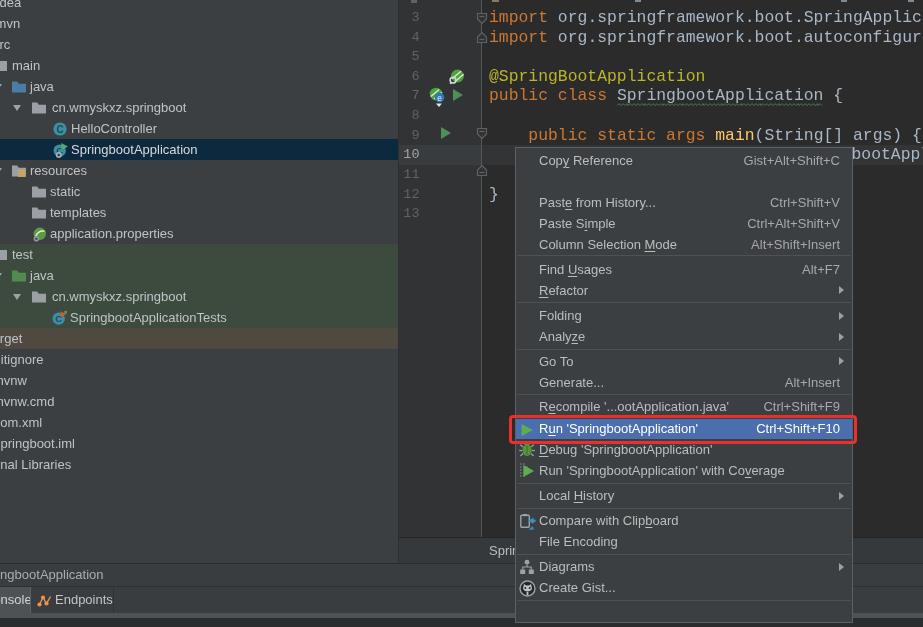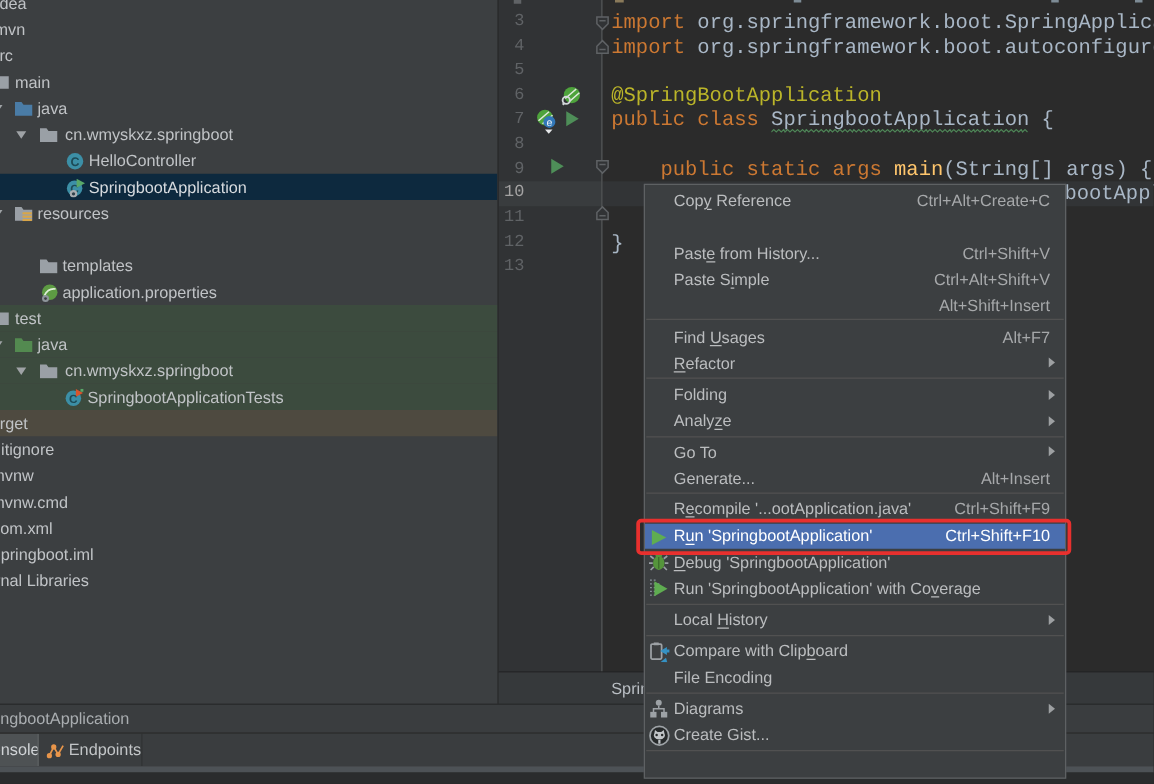--- a/index.html
+++ b/index.html
@@ -93,20 +93,26 @@
 <div class="tr" style="top:160px">
       <div class="arrow" style="left:-6px;top:8px"></div>
  <svg style="left:12px;top:4.5px" width="14" height="12" viewBox="0 0 14 12">
         <path d="M0 .5h5.2l1.6 2.2H14V11.5H0z" fill="#9aa0a6"></path>
         <rect x="6" y="4.8" width="7.5" height="1.7" fill="#d9a648"></rect>
         <rect x="6" y="7.5" width="7.5" height="1.7" fill="#d9a648"></rect>
         <rect x="6" y="10.2" width="7.5" height="1.7" fill="#d9a648"></rect>
       </svg>
  <span style="left:30px">resources</span>
     </div>
+<div class="tr" style="top:181px">
+ <svg style="left:32px;top:4.5px" width="14" height="12" viewBox="0 0 14 12">
+        <path d="M0 .5h5.2l1.6 2.2H14V11.5H0z" fill="#9aa0a6"></path>
+      </svg>
+ <span style="left:50px">static</span>
+    </div>
 <div class="tr" style="top:202px">
  <svg style="left:32px;top:4.5px" width="14" height="12" viewBox="0 0 14 12">
         <path d="M0 .5h5.2l1.6 2.2H14V11.5H0z" fill="#9aa0a6"></path>
       </svg>
  <span style="left:50px">templates</span>
     </div>
 <div class="tr" style="top:223px">
  <svg style="left:32px;top:3.5px" width="15" height="15" viewBox="0 0 15 15">
         <circle cx="7.8" cy="6.8" r="6.2" fill="#5d9b43"></circle>
         <path d="M3.5 9.5 Q6.5 3.2 12.5 4.2" stroke="#dff0d8" stroke-width="1.4" fill="none"></path>
@@ -250,31 +256,32 @@
       </svg>
   <span class="abs" style="left:55px;line-height:26px;color:#c2c5c7">Endpoints</span>
   <div class="abs" style="left:113px;top:0;width:1px;height:26px;background:#303335"></div>
 </div>
 <div class="abs" style="left:0;top:613px;width:923px;height:5px;background:#4d5256"></div>
 <div class="abs" style="left:0;top:618px;width:923px;height:9px;background:#2a2c2d"></div>
 </div>
 <div id="menu">
 <div class="mi" style="top:2.2px">
       <span class="lbl">Cop<u>y</u> Reference</span>
-      <span class="sc">Ctrl+Alt+Create+C</span>
+      <span class="sc">Gist+Alt+Shift+C</span>
     </div>
 <div class="mi" style="top:43.9px">
       <span class="lbl">Past<u>e</u> from History...</span>
       <span class="sc">Ctrl+Shift+V</span>
     </div>
 <div class="mi" style="top:65px">
       <span class="lbl">Paste S<u>i</u>mple</span>
       <span class="sc">Ctrl+Alt+Shift+V</span>
     </div>
 <div class="mi" style="top:86.1px">
+      <span class="lbl">Column Selection <u>M</u>ode</span>
       <span class="sc">Alt+Shift+Insert</span>
     </div>
 <div class="msep" style="top:106.7px"></div>
 <div class="mi" style="top:111.3px">
       <span class="lbl">Find <u>U</u>sages</span>
       <span class="sc">Alt+F7</span>
     </div>
 <div class="mi" style="top:131.9px">
       <span class="lbl"><u>R</u>efactor</span>
       <div class="sub"></div>

